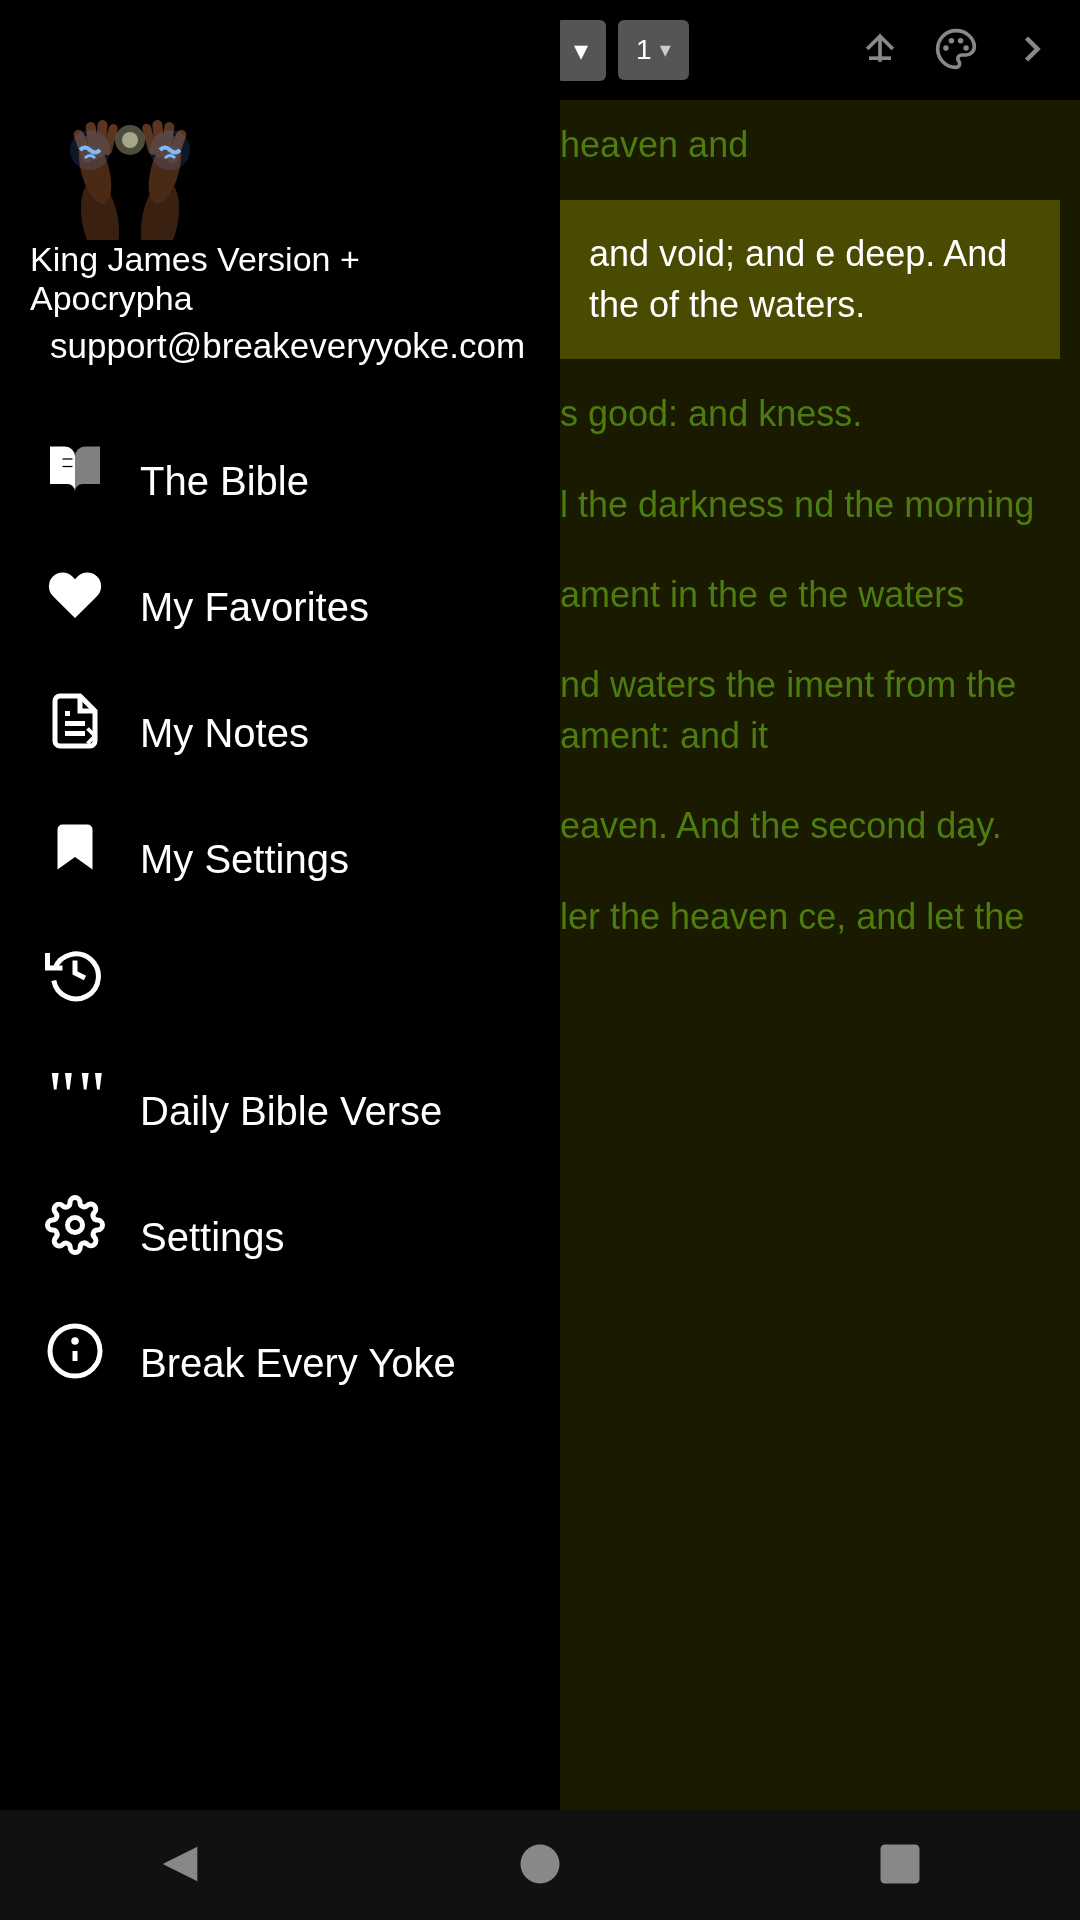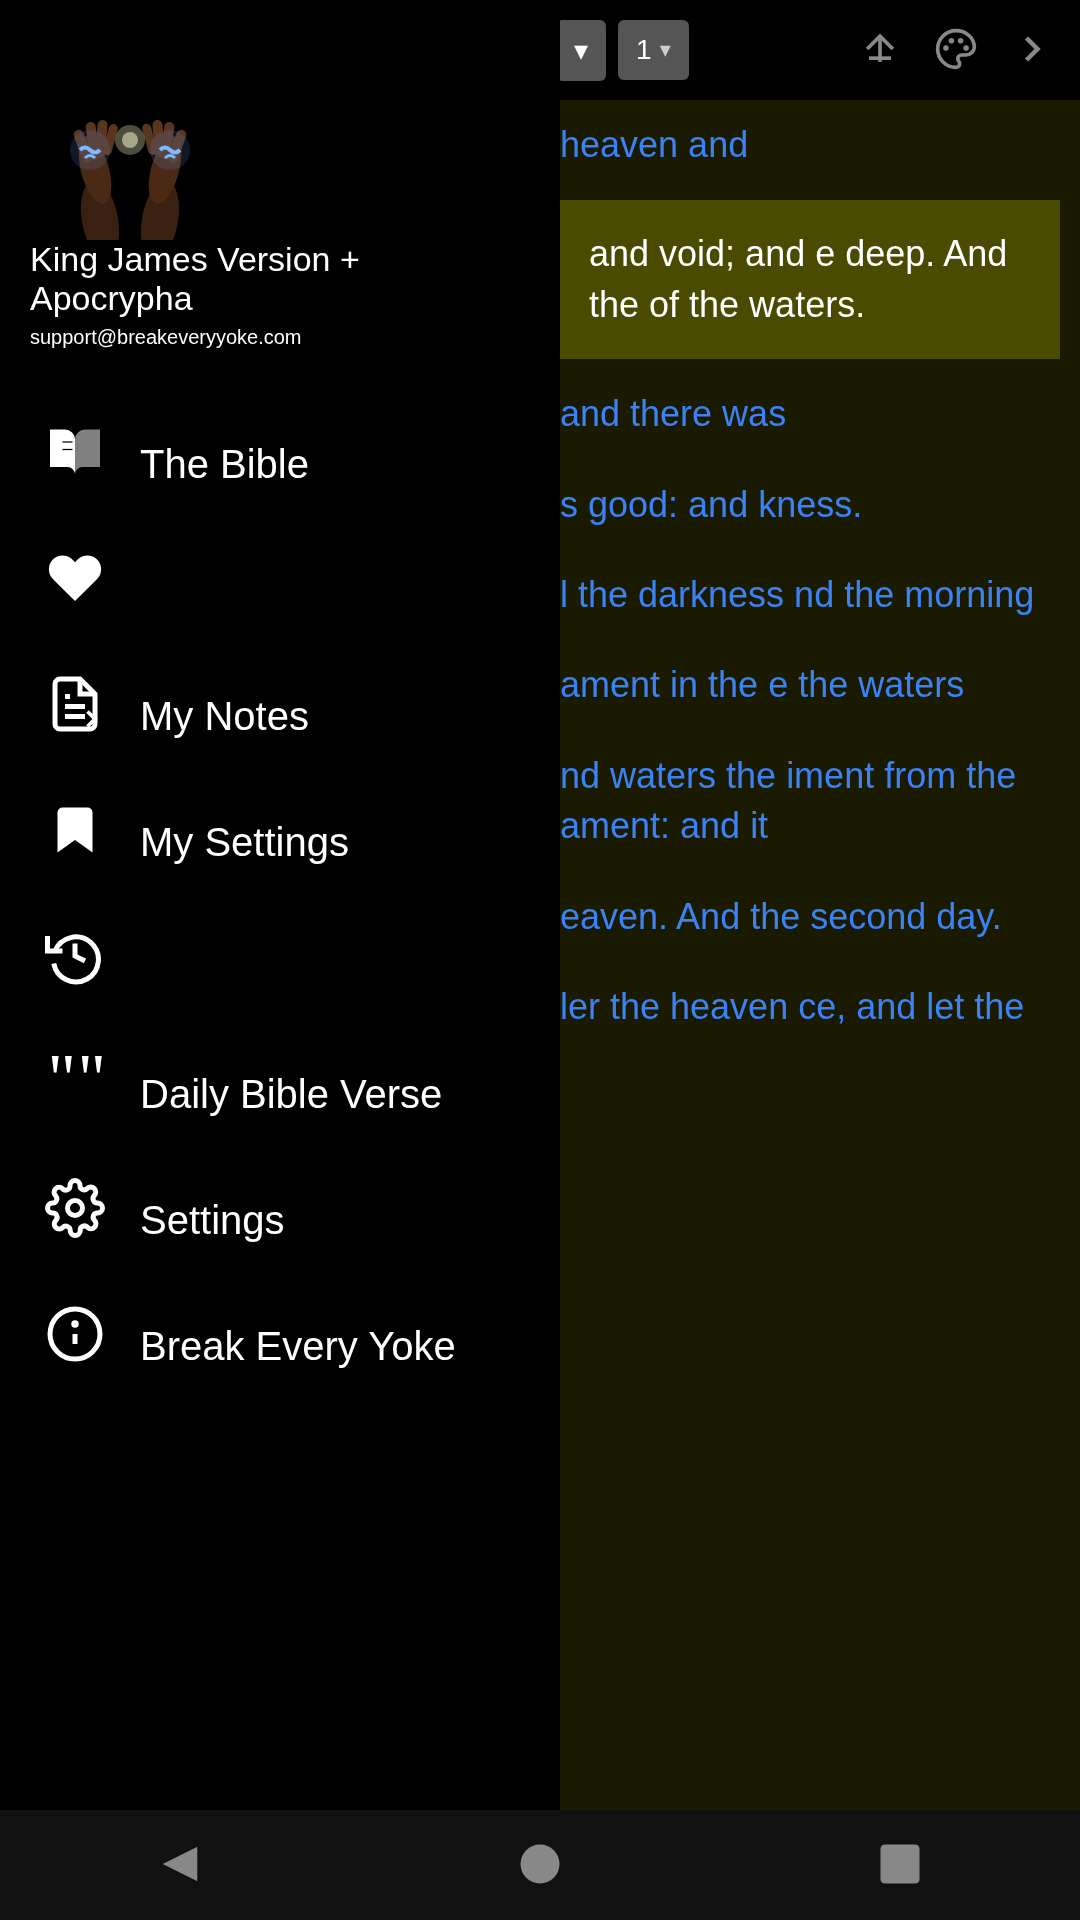--- a/index.html
+++ b/index.html
@@ -40,22 +40,23 @@
 
     .app-version {
       color: #fff;
       font-size: 34px;
       font-weight: 500;
       margin-bottom: 8px;
     }
 
     .support-email {
       color: #fff;
-      font-size: 20px;
+      font-size: 35px;
       font-weight: 300;
+      margin-left: 20px;
     }
 
     .nav-item {
       display: flex;
       align-items: flex-end;
       padding: 28px 10px;
       cursor: pointer;
     }
 
     .nav-icon {
@@ -160,21 +161,21 @@
     }
 
     .text-block {
       padding: 20px 0;
       border-bottom: none;
     }
 
     .bible-text p {
       font-size: 36px;
       line-height: 1.4;
-      color: #3b82f6;
+      color: #4d7c0f;
     }
 
     .bible-text .highlighted-block p {
       color: #fff;
     }
 
     
     .bottom-nav {
       position: absolute;
       bottom: 0;
@@ -257,20 +258,21 @@
     </div>
     <span class="nav-label">The Bible</span>
   </div>
 
   <div class="nav-item">
     <div class="nav-icon">
       <svg viewBox="0 0 24 24" xmlns="http://www.w3.org/2000/svg">
         <path d="M20.84 4.61a5.5 5.5 0 0 0-7.78 0L12 5.67l-1.06-1.06a5.5 5.5 0 0 0-7.78 7.78l1.06 1.06L12 21.23l7.78-7.78 1.06-1.06a5.5 5.5 0 0 0 0-7.78z"></path>
       </svg>
     </div>
+    <span class="nav-label">My Favorites</span>
   </div>
 
   <div class="nav-item">
     <div class="nav-icon">
       <svg viewBox="0 0 24 24" xmlns="http://www.w3.org/2000/svg">
         <path d="M14 2H6a2 2 0 0 0-2 2v16a2 2 0 0 0 2 2h12a2 2 0 0 0 2-2V8z" fill="none" stroke="#fff" stroke-width="2"></path>
         <polyline points="14 2 14 8 20 8" fill="none" stroke="#fff" stroke-width="2"></polyline>
         <line x1="16" y1="13" x2="8" y2="13" stroke="#fff" stroke-width="2"></line>
         <line x1="16" y1="17" x2="8" y2="17" stroke="#fff" stroke-width="2"></line>
         <polyline points="10 9 9 9 8 9" fill="none" stroke="#fff" stroke-width="2"></polyline>
@@ -369,23 +371,20 @@
       </svg>
     </button>
   </div>
 
   <div class="bible-text">
     <div class="text-block">
       <p>heaven and</p>
     </div>
     <div class="highlighted-block">
       <p>and void; and e deep. And the of the waters.</p>
-    </div>
-    <div class="text-block">
-      <p>and there was</p>
     </div>
     <div class="text-block">
       <p>s good: and kness.</p>
     </div>
     <div class="text-block">
       <p>l the darkness nd the morning</p>
     </div>
     <div class="text-block">
       <p>ament in the e the waters</p>
     </div>

